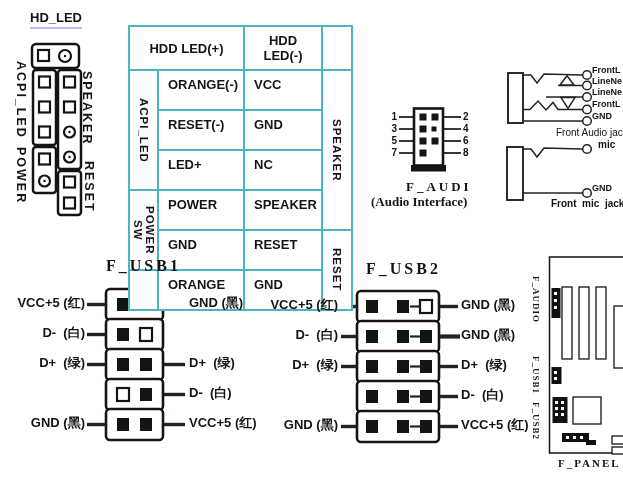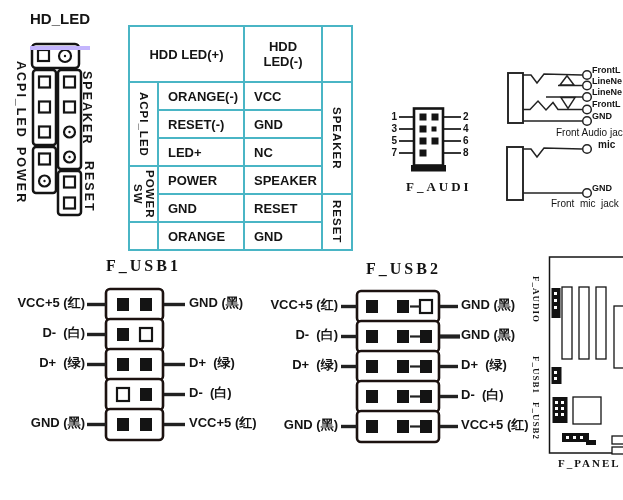--- a/index.html
+++ b/index.html
@@ -9,23 +9,23 @@
   }
   .lbl{position:absolute;font-weight:bold;color:#141414;white-space:pre;line-height:1.1;}
   .vlbl{position:absolute;font-weight:bold;color:#141414;writing-mode:vertical-rl;
         white-space:pre-line;line-height:1.05;letter-spacing:2px;font-size:12.5px;}
   .serif{font-family:"Liberation Serif", serif;text-align:center;}
   svg{position:absolute;left:0;top:0;}
   
   table.pintbl{position:absolute;left:128px;top:25px;border-collapse:collapse;}
   table.pintbl td{
     border:2px solid #4ab5c5;font-weight:bold;font-size:13px;color:#141414;
-    padding:0 0 0 9px;height:26px;background:#fff;
+    padding:0 0 12px 9px;height:26px;background:#fff;
   }
-  table.pintbl td.hc{text-align:center;padding:12px;height:27px;}
+  table.pintbl td.hc{text-align:center;padding:6px;height:27px;}
   table.pintbl td.vcell{
     writing-mode:vertical-rl;text-align:center;padding:0;font-size:11.5px;
     white-space:pre-line;line-height:1.05;letter-spacing:1px;
   }
   table.pintbl td.blank{padding:0;}
 </style>
 </head>
 <body>
 
 <div id="stage">
@@ -212,21 +212,21 @@
           <rect x="561" y="407" width="3" height="3"></rect>
         <rect x="555" y="413" width="3" height="3"></rect>
           <rect x="561" y="413" width="3" height="3"></rect>
         <rect x="566" y="436" width="3" height="3"></rect>
           <rect x="573" y="436" width="3" height="3"></rect>
         <rect x="580" y="436" width="3" height="3"></rect>
       </g>
     </g>
   </svg>
 
-  <div class="lbl" style="left:30px;top:11px;font-size:15px;border-bottom:4px solid #c4b5fd;padding-bottom:18px;">HD_LED</div>
+  <div class="lbl" style="left:30px;top:11px;font-size:13px;border-bottom:2px solid #c4b5fd;padding-bottom:2px;">HD_LED</div>
   <div class="vlbl" style="left:14px;top:61px;">ACPI_LED</div>
   <div class="vlbl" style="left:14px;top:147px;">POWER</div>
   <div class="vlbl" style="left:80px;top:71px;">SPEAKER</div>
   <div class="vlbl" style="left:82px;top:161px;">RESET</div>
 
   <table class="pintbl">
     <colgroup>
         <col style="width:29px">
         <col style="width:86px">
         <col style="width:78px">
@@ -273,30 +273,31 @@
 
   <div class="lbl" style="left:385px;top:111px;width:12px;text-align:right;font-size:10px;">1</div>
   <div class="lbl" style="left:385px;top:123px;width:12px;text-align:right;font-size:10px;">3</div>
   <div class="lbl" style="left:385px;top:135px;width:12px;text-align:right;font-size:10px;">5</div>
   <div class="lbl" style="left:385px;top:147px;width:12px;text-align:right;font-size:10px;">7</div>
   <div class="lbl" style="left:463px;top:111px;font-size:10px;">2</div>
   <div class="lbl" style="left:463px;top:123px;font-size:10px;">4</div>
   <div class="lbl" style="left:463px;top:135px;font-size:10px;">6</div>
   <div class="lbl" style="left:463px;top:147px;font-size:10px;">8</div>
   <div class="lbl serif" style="left:406px;top:180px;font-size:13px;letter-spacing:3px;">F_AUDI</div>
+  <div class="lbl serif" style="left:371px;top:195px;font-size:13px;font-weight:bold;">(Audio Interface)</div>
 
   <div class="lbl" style="left:592px;top:66px;font-size:9px;">FrontL</div>
   <div class="lbl" style="left:592px;top:77px;font-size:9px;">LineNe</div>
   <div class="lbl" style="left:592px;top:88px;font-size:9px;">LineNe</div>
   <div class="lbl" style="left:592px;top:100px;font-size:9px;">FrontL</div>
   <div class="lbl" style="left:592px;top:112px;font-size:9px;">GND</div>
   <div class="lbl" style="left:556px;top:127px;font-size:10px;font-weight:normal;">Front Audio jack</div>
   <div class="lbl" style="left:598px;top:139px;font-size:10px;">mic</div>
   <div class="lbl" style="left:592px;top:184px;font-size:9px;">GND</div>
-  <div class="lbl" style="left:551px;top:198px;font-size:10px;font-weight:normal;">Front  mic  jack</div>
+  <div class="lbl" style="left:551px;top:198px;font-size:10px;font-weight:bold;">Front  mic  jack</div>
 
   <div class="lbl serif" style="left:106px;top:257px;font-size:16px;letter-spacing:3px;">F_USB1</div>
   <div class="lbl" style="left:2px;top:295.5px;width:83px;text-align:right;font-size:13px;">VCC+5 (红)</div>
   <div class="lbl" style="left:2px;top:325.5px;width:83px;text-align:right;font-size:13px;">D-  (白)</div>
   <div class="lbl" style="left:2px;top:355.5px;width:83px;text-align:right;font-size:13px;">D+  (绿)</div>
   <div class="lbl" style="left:2px;top:415.5px;width:83px;text-align:right;font-size:13px;">GND (黑)</div>
   <div class="lbl" style="left:189px;top:295.5px;font-size:13px;">GND (黑)</div>
   <div class="lbl" style="left:189px;top:355.5px;font-size:13px;">D+  (绿)</div>
   <div class="lbl" style="left:189px;top:385.5px;font-size:13px;">D-  (白)</div>
   <div class="lbl" style="left:189px;top:415.5px;font-size:13px;">VCC+5 (红)</div>

